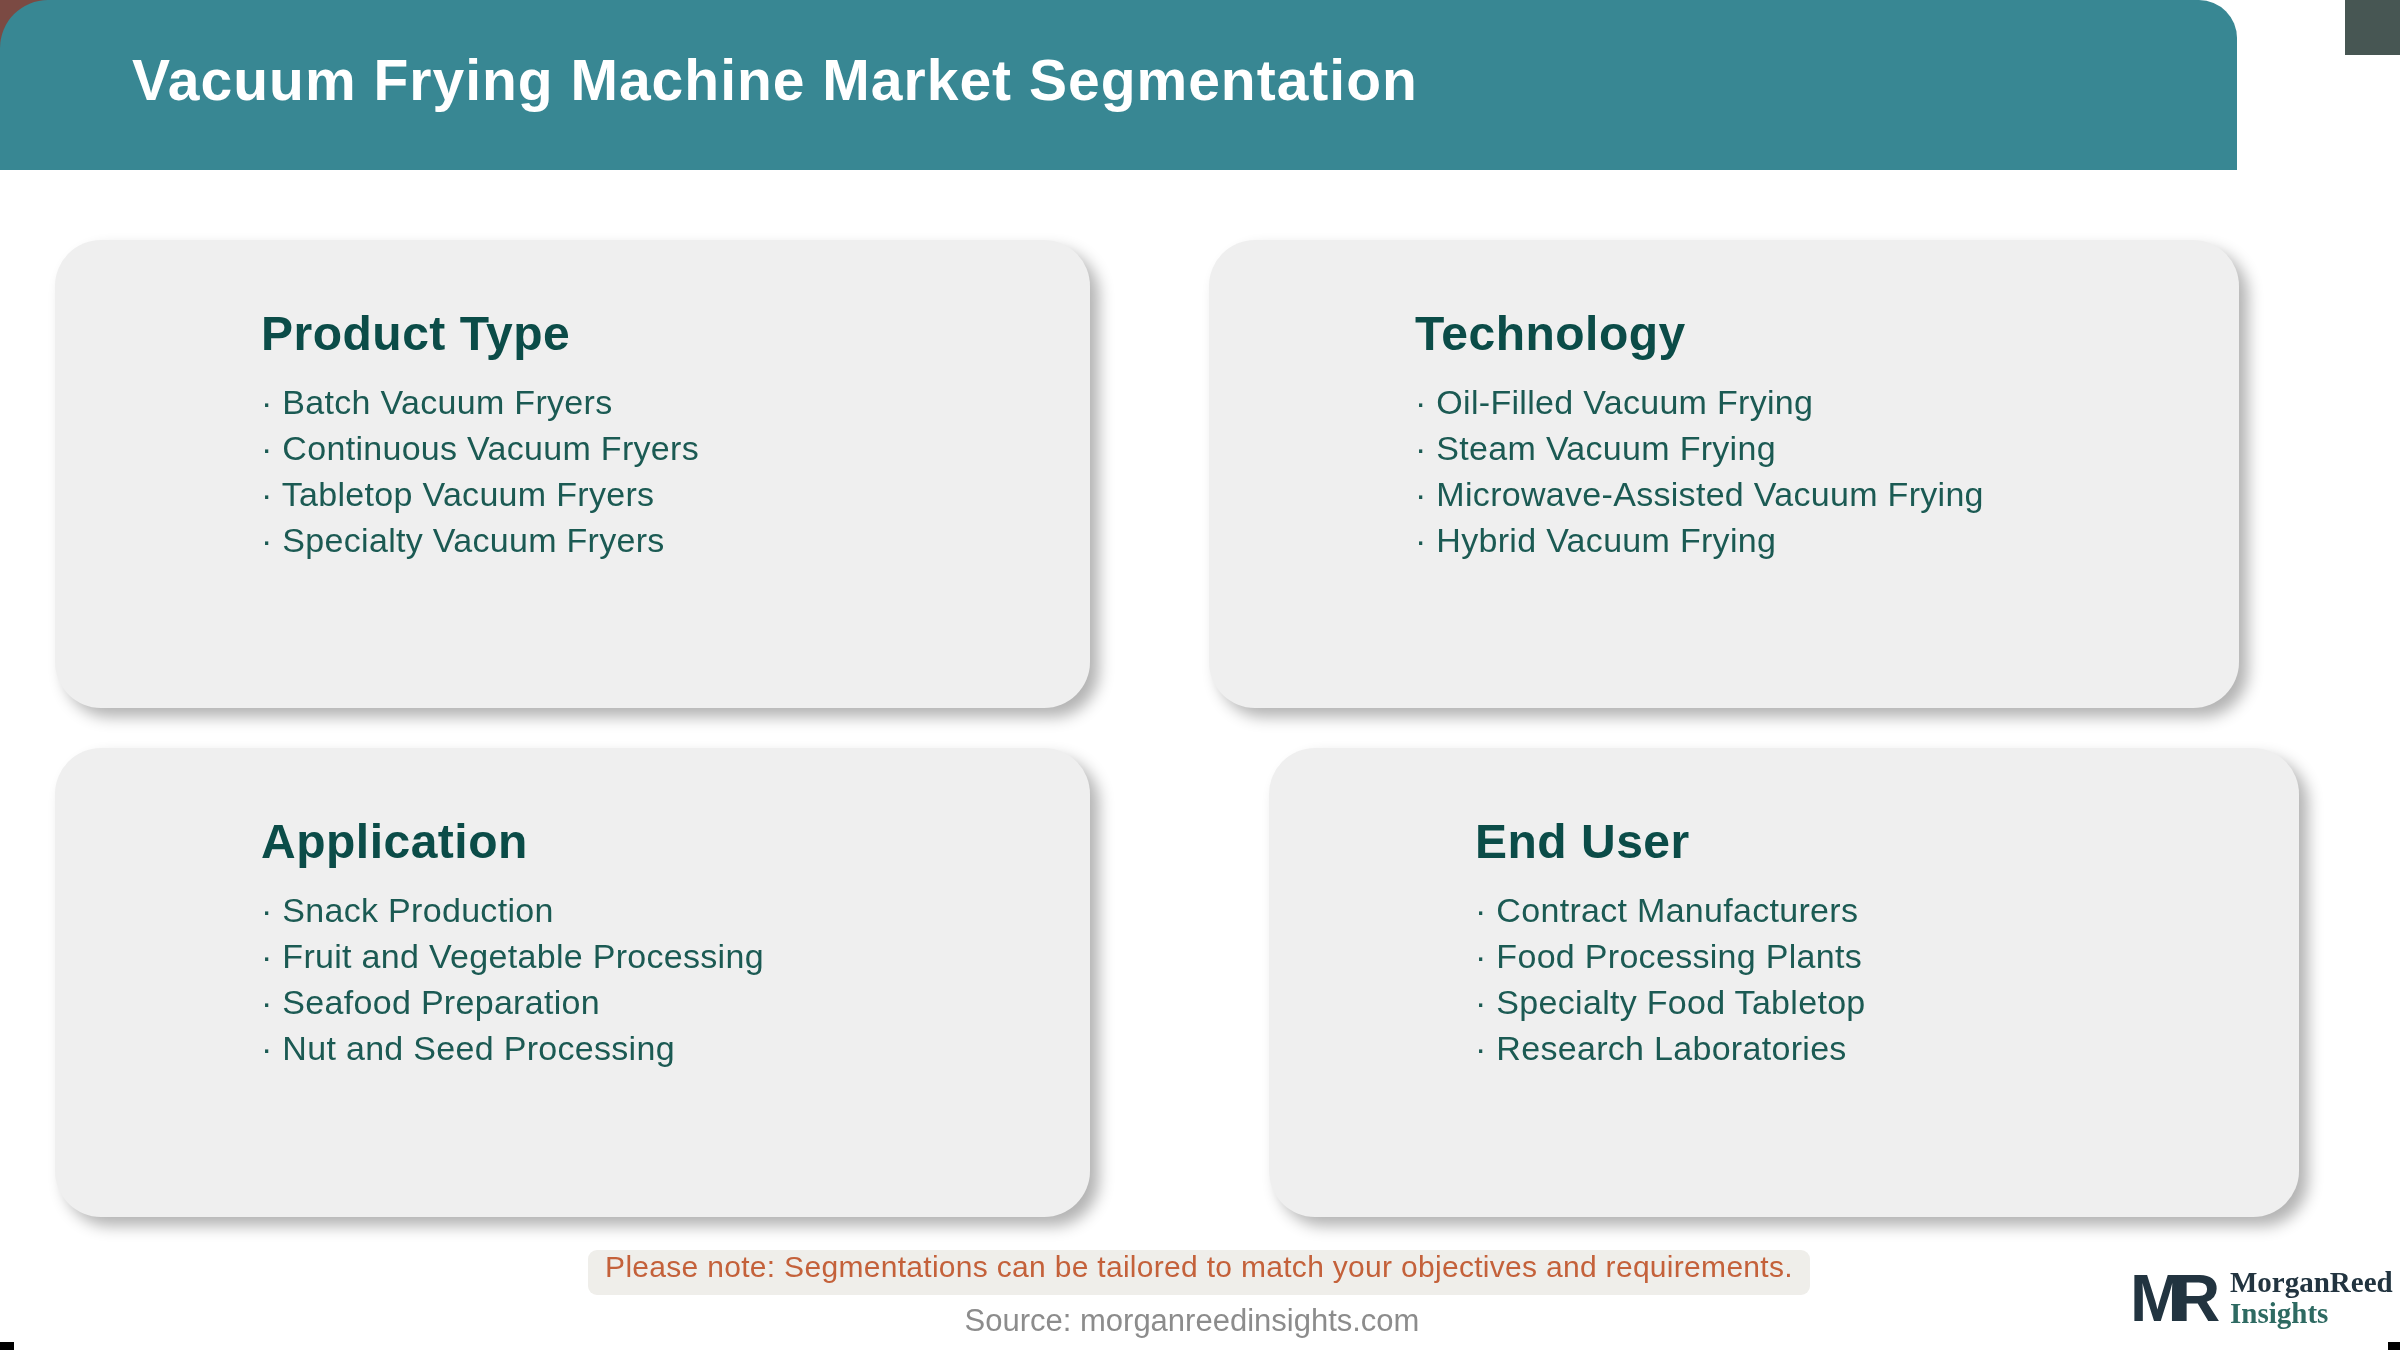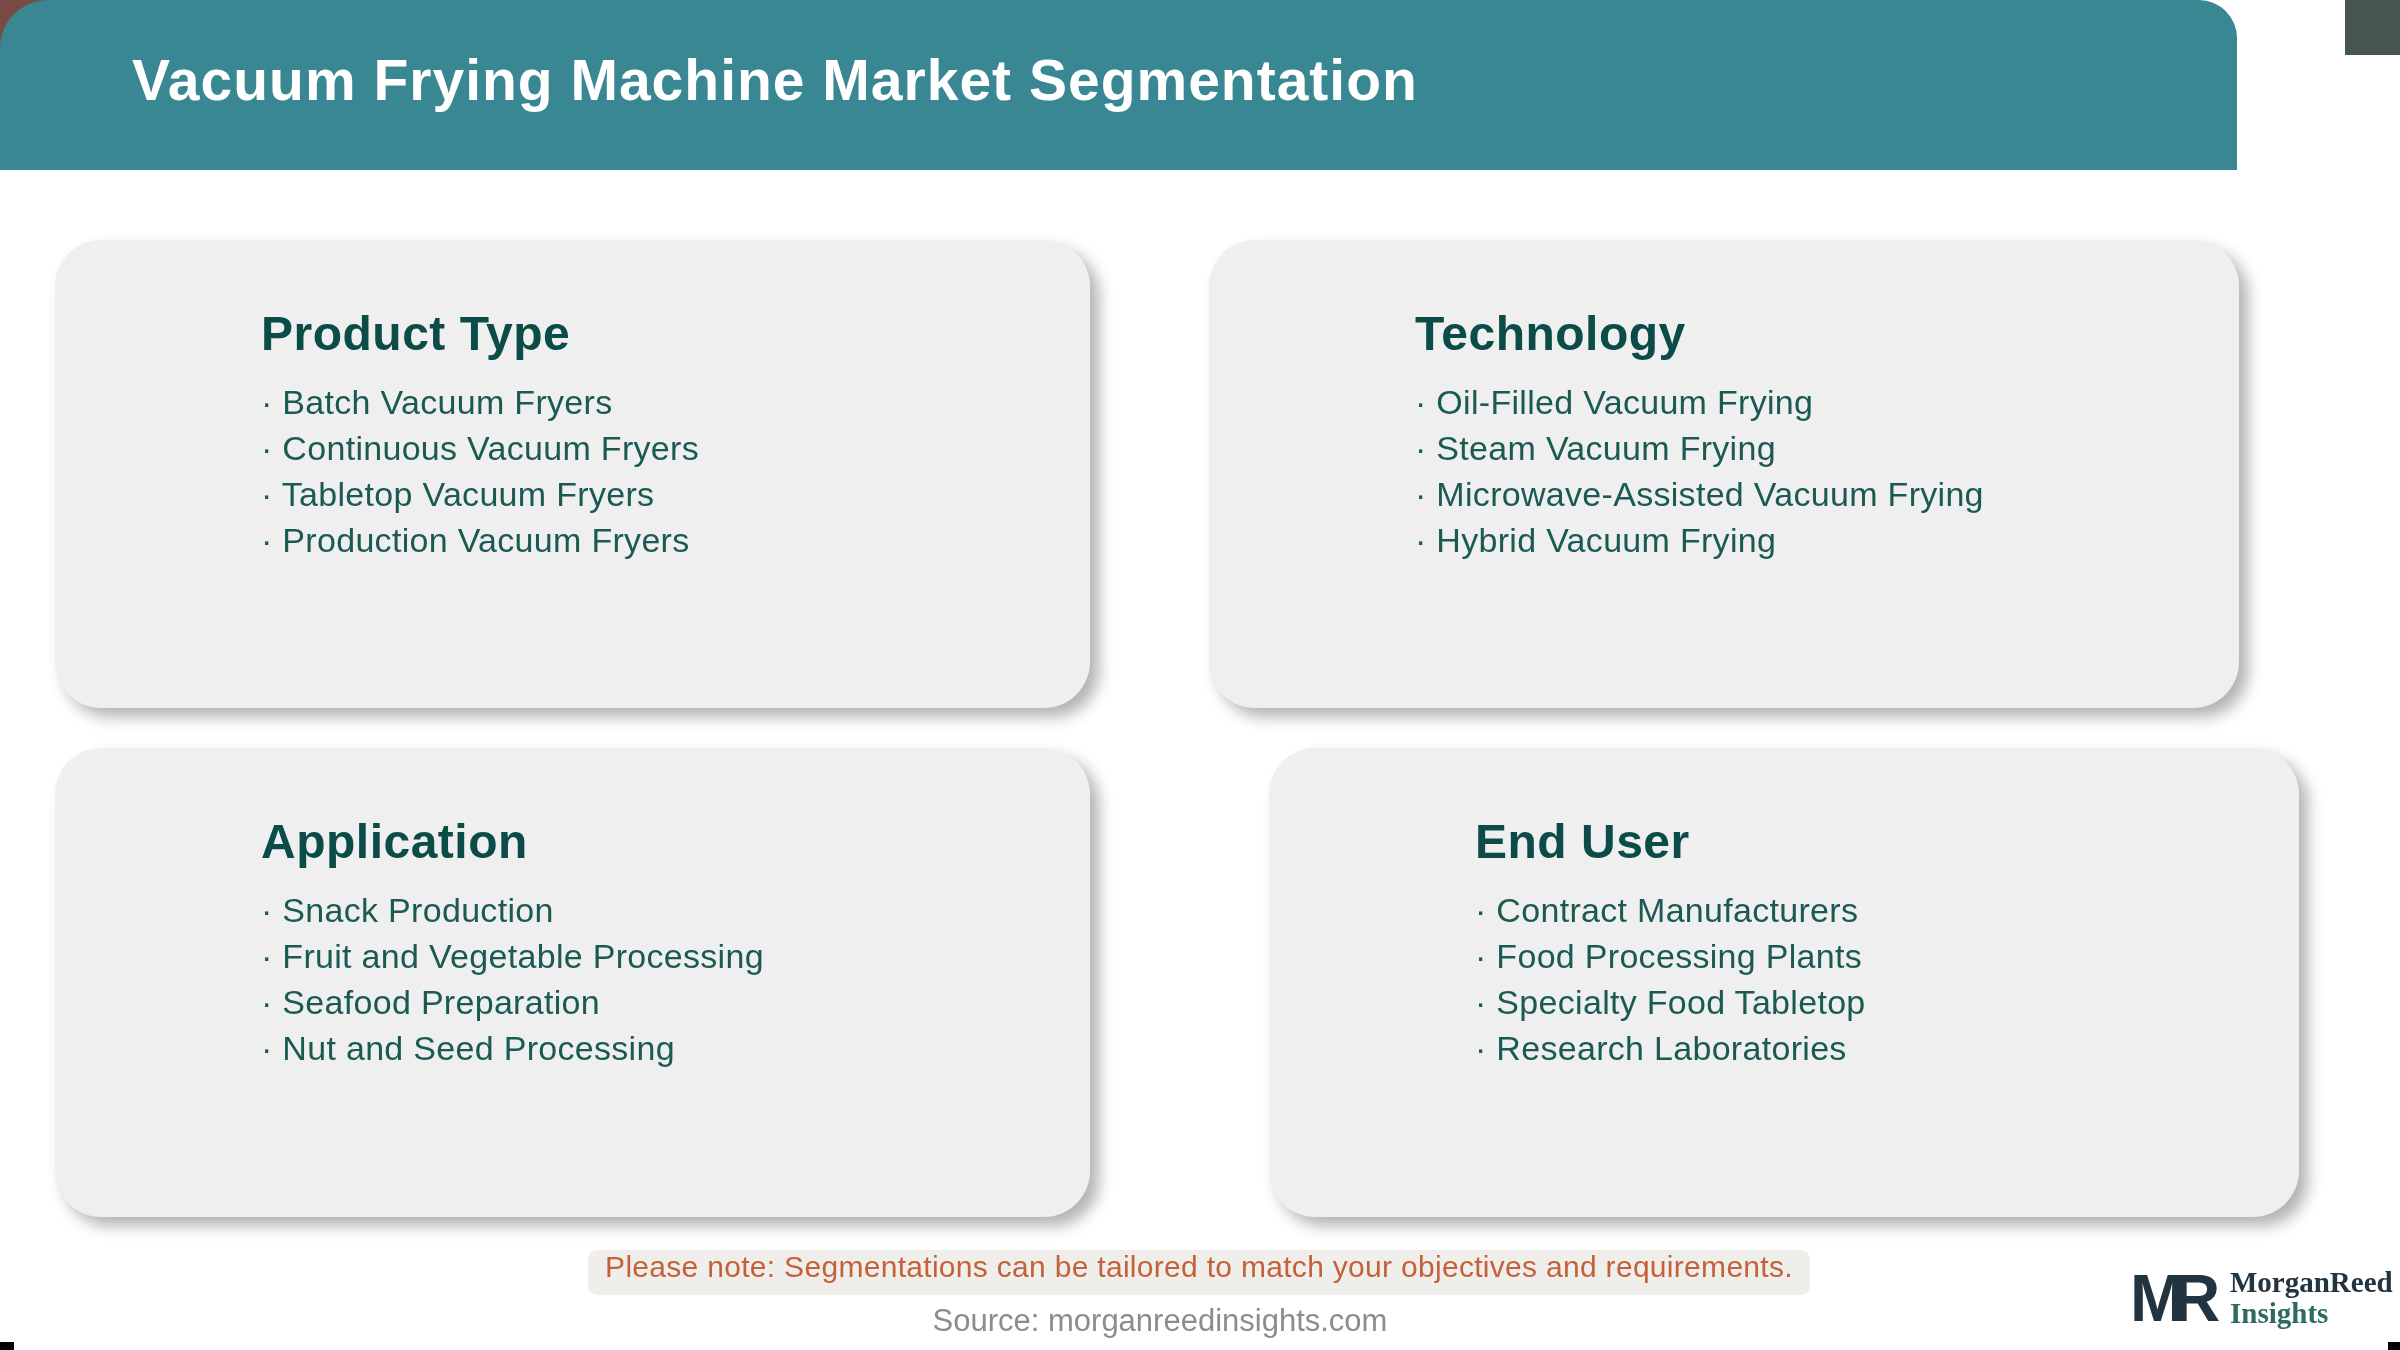--- a/index.html
+++ b/index.html
@@ -30,21 +30,21 @@
   .card-4{left:1269px;top:748px;width:1030px;height:469px;}
 
   
   .note{position:absolute;left:588px;top:1250px;width:1222px;height:45px;
         background:var(--note-bg,#efeeea);border-radius:9px;
         display:flex;align-items:flex-start;justify-content:center;}
   .note span{font-size:30px;color:var(--note,#c4613a);letter-spacing:0.3px;}
 
   
   .source{position:absolute;left:0;top:1303px;width:2320px;text-align:center;
-          font-size:31px;color:var(--source,#8c8c8c);}
+          font-size:31px;color:var(--source,#8c8c8c);padding-left:32px;}
 
   
   .logo{position:absolute;left:2130px;top:1266px;display:flex;align-items:center;gap:10px;}
   .logo svg{display:block;}
   .logo-text{display:flex;flex-direction:column;line-height:1.06;
              font-family:"Liberation Serif",serif;}
   .brand-name{font-weight:700;font-size:29px;color:var(--logo-dark,#223440);}
   .brand-sub{font-size:29px;color:var(--logo-teal,#2e6a62);font-weight:bold;}
 
   
@@ -64,21 +64,21 @@
     <h1>Vacuum Frying Machine Market Segmentation</h1>
   </header>
 
   <section class="card card-1">
     <div class="card-inner">
       <h2>Product Type</h2>
       <ul>
           <li>· Batch Vacuum Fryers</li>
           <li>· Continuous Vacuum Fryers</li>
           <li>· Tabletop Vacuum Fryers</li>
-          <li>· Production Vacuum Fryers</li>
+          <li>· Specialty Vacuum Fryers</li>
         </ul>
     </div>
   </section>
 
   <section class="card card-3">
     <div class="card-inner">
       <h2>Application</h2>
       <ul>
           <li>· Snack Production</li>
           <li>· Fruit and Vegetable Processing</li>

